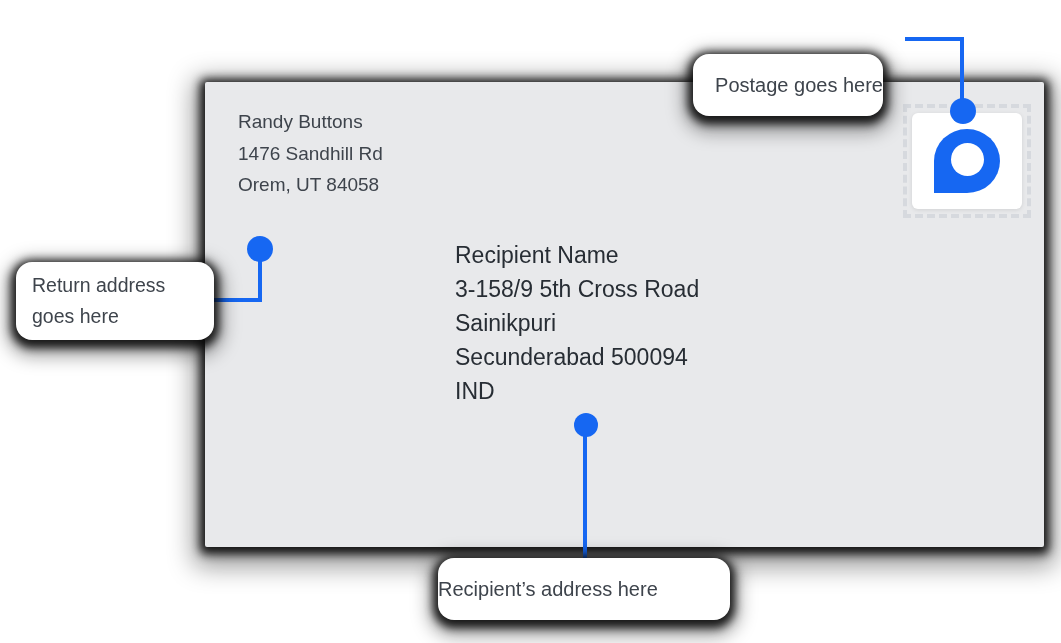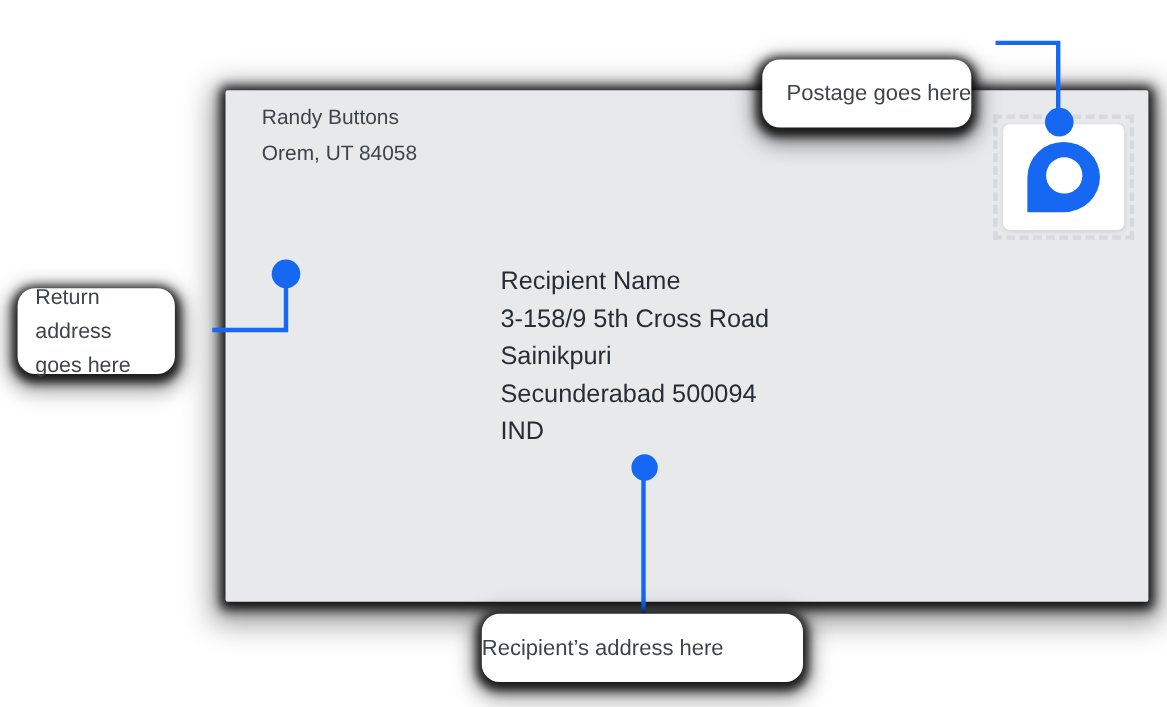--- a/index.html
+++ b/index.html
@@ -19,21 +19,21 @@
     width: 839px; height: 465px;
     background: var(--env-fill, #e8e9eb);
     border-radius: 2px;
     box-shadow:
       0 2px 10px 5px rgba(8,8,8,0.92),
       0 8px 26px 11px rgba(8,8,8,0.42);
   }
 
   .return-address {
     position: absolute;
-    left: 33px; top: 10px;
+    left: 33px; top: 24px;
     font-size: 19px;
     line-height: 31.5px;
     color: var(--text-primary, #3e444c);
   }
 
   .recipient-address {
     position: absolute;
     left: 250px; top: 156px;
     font-size: 23px;
     line-height: 34px;
@@ -95,21 +95,21 @@
   }
   .callout-postage {
     left: 693px; top: 10px;
     width: 190px; height: 62px;
     justify-content: flex-end;
     font-size: 20px;
     margin-top: 44px;
   }
   .callout-return {
     left: 16px; top: 262px;
-    width: 143px; height: 78px;
+    width: 198px; height: 78px;
     box-sizing: border-box;
     padding: 0 16px;
     font-size: 19.5px;
     line-height: 31px;
   }
   .callout-recipient {
     left: 438px; top: 558px;
     width: 292px; height: 62px;
     justify-content: flex-start;
     font-size: 20px;
@@ -117,20 +117,21 @@
 </style>
 </head>
 <body>
 
 <div class="canvas">
 
   <div class="envelope">
 
     <div class="return-address">
       <div>Randy Buttons</div>
+      <div>1476 Sandhill Rd</div>
       <div>Orem, UT 84058</div>
     </div>
 
     <div class="recipient-address">
       <div>Recipient Name</div>
       <div>3-158/9 5th Cross Road</div>
       <div>Sainikpuri</div>
       <div>Secunderabad 500094</div>
       <div>IND</div>
     </div>

